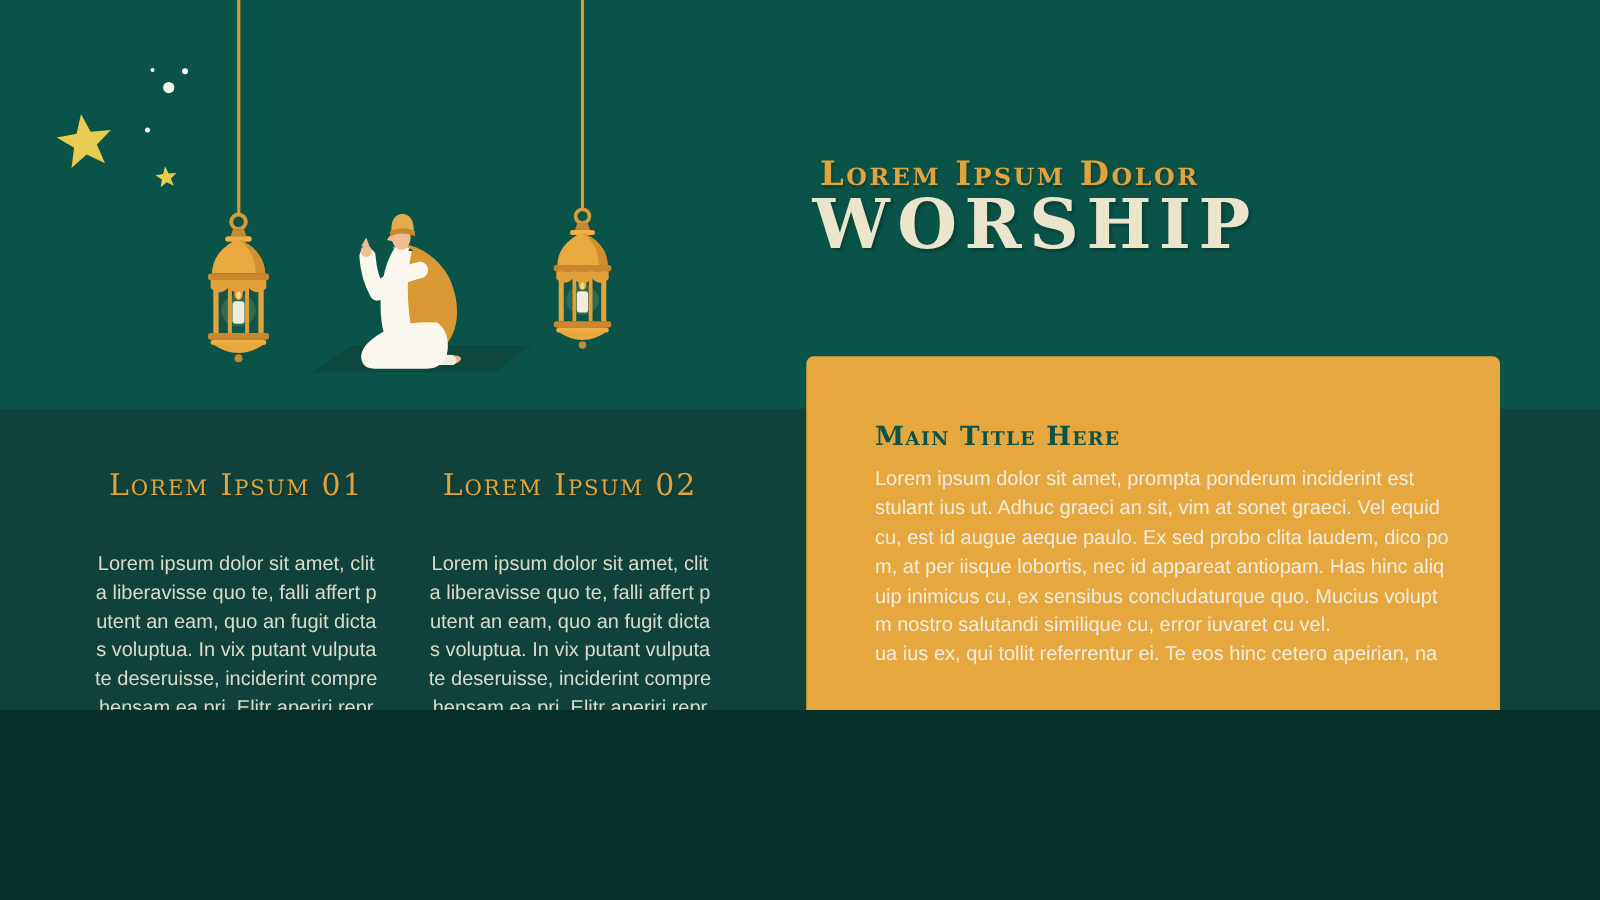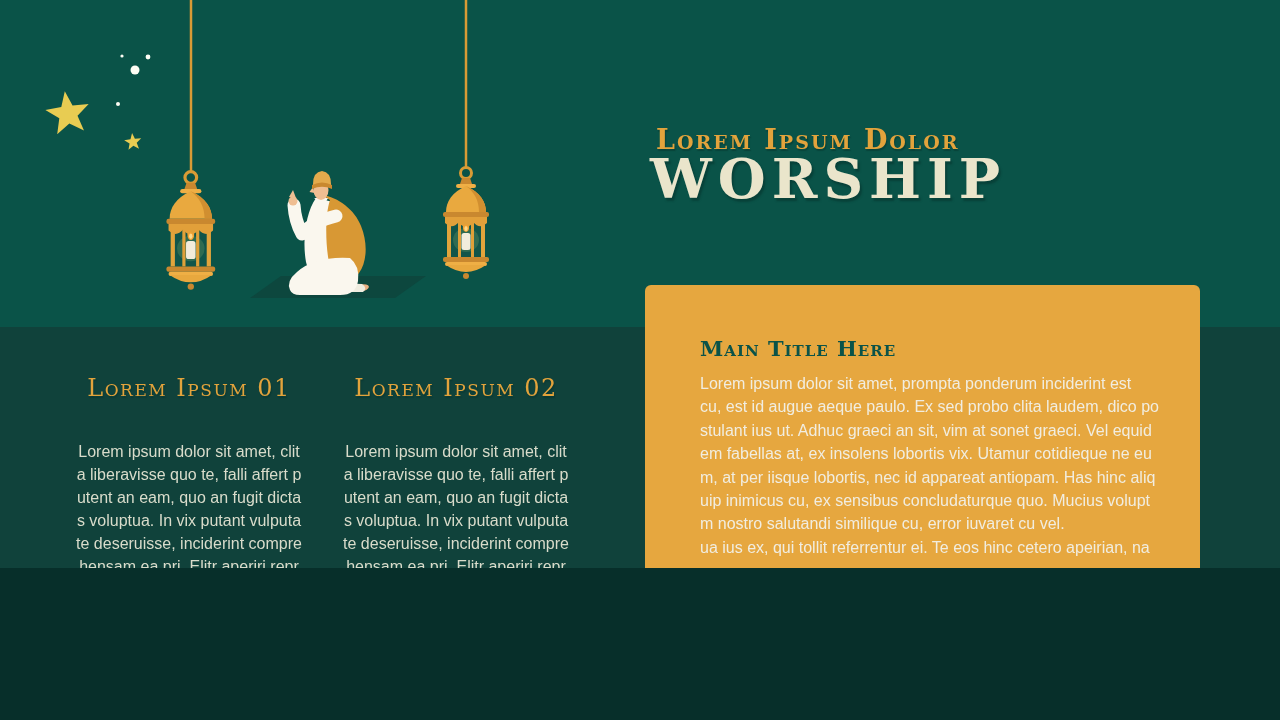--- a/index.html
+++ b/index.html
@@ -156,23 +156,22 @@
       <div class="tline">te deseruisse, inciderint compre</div>
       <div class="tline">hensam ea pri. Elitr aperiri repr</div>
       <div class="tline">ehendunt ea quo.</div>
     </div>
   </div>
 
   <div class="content-card">
     <h3 class="card-title">Main Title Here</h3>
     <div class="card-body">
       <div class="tline">Lorem ipsum dolor sit amet, prompta ponderum inciderint est</div>
+      <div class="tline">stulant ius ut. Adhuc graeci an sit, vim at sonet graeci. Vel equid</div>
       <div class="tline">cu, est id augue aeque paulo. Ex sed probo clita laudem, dico po</div>
-      <div class="tline">stulant ius ut. Adhuc graeci an sit, vim at sonet graeci. Vel equid</div>
-      <div class="tline">em fabellas at, ex insolens lobortis vix. Utamur cotidieque ne eu</div>
       <div class="tline">m, at per iisque lobortis, nec id appareat antiopam. Has hinc aliq</div>
       <div class="tline">uip inimicus cu, ex sensibus concludaturque quo. Mucius volupt</div>
       <div class="tline">m nostro salutandi similique cu, error iuvaret cu vel.</div>
       <div class="tline">ua ius ex, qui tollit referrentur ei. Te eos hinc cetero apeirian, na</div>
     </div>
   </div>
 
 </div>
 
 </body></html>

